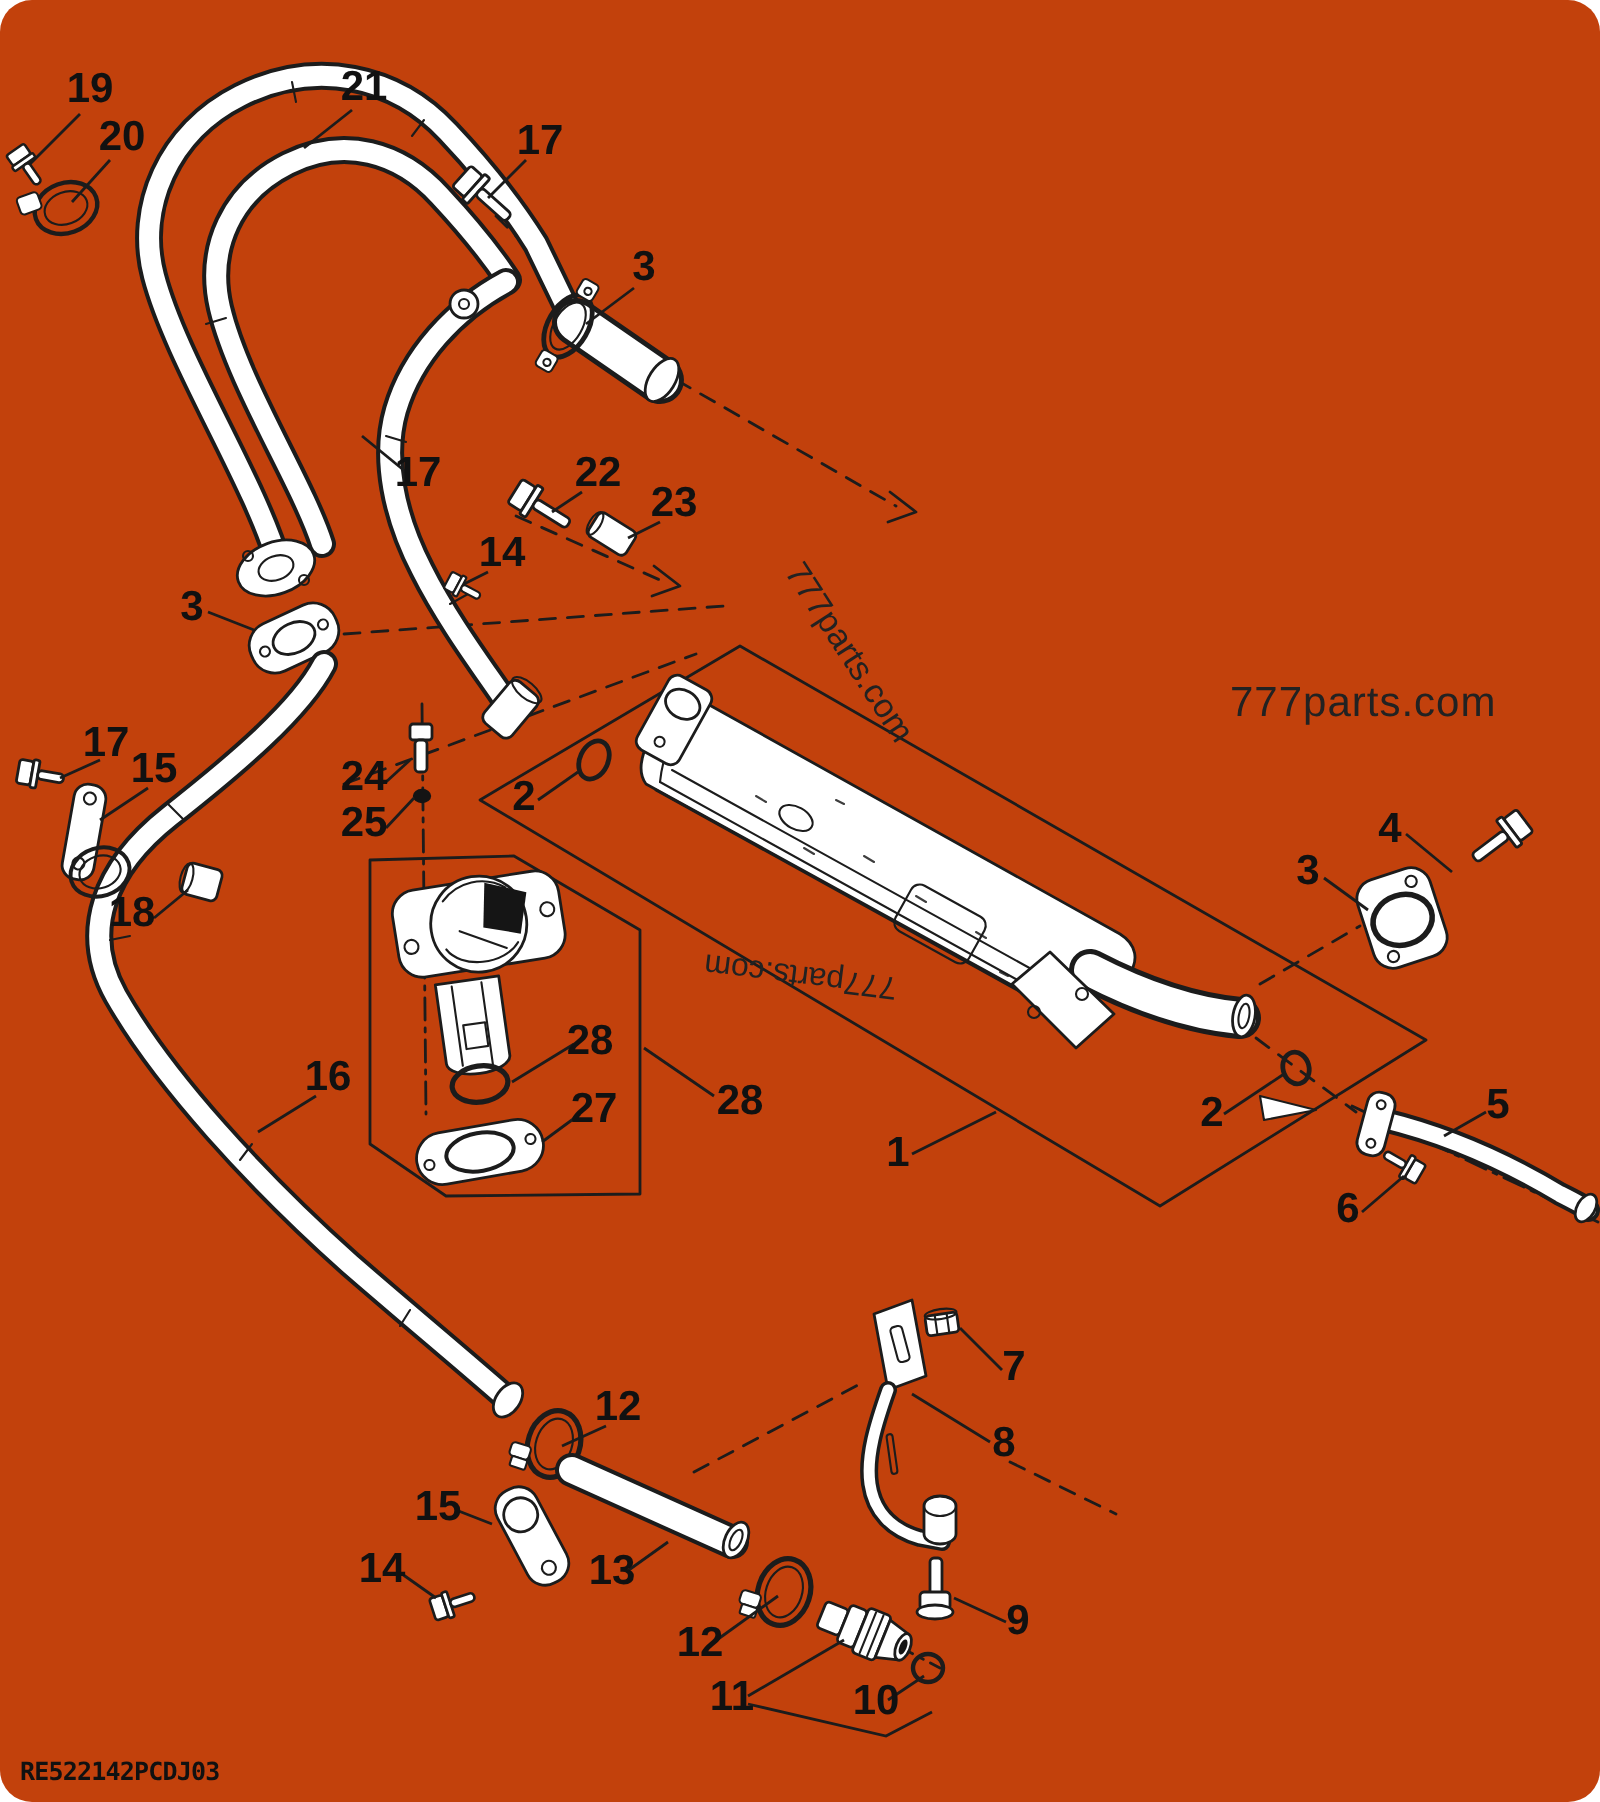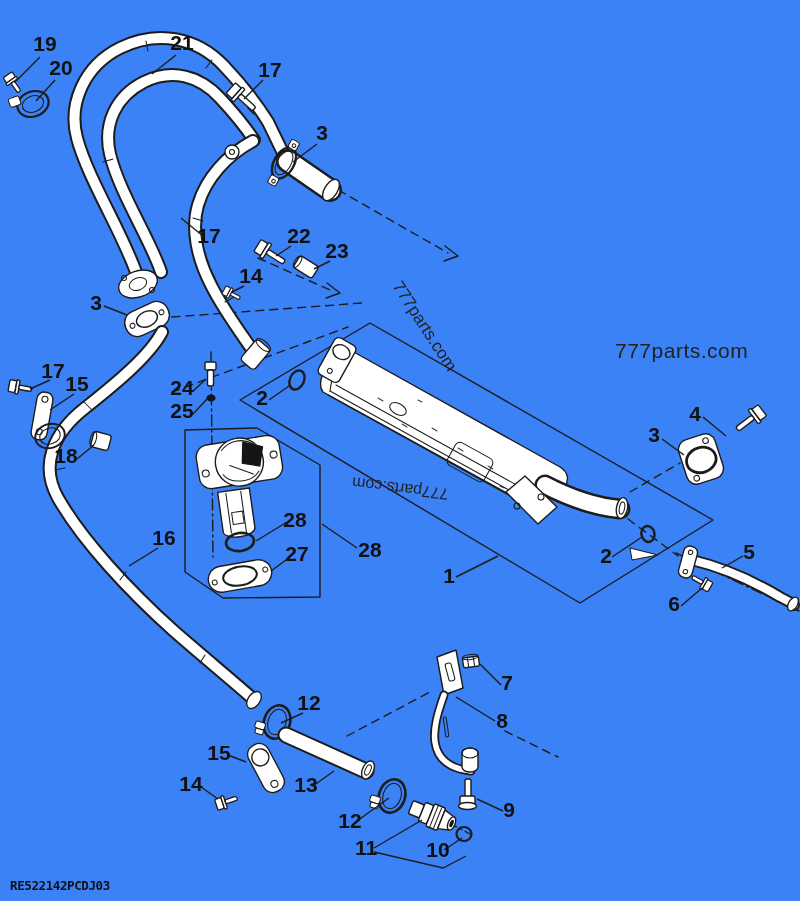--- a/index.html
+++ b/index.html
@@ -1,16 +1,16 @@
 <!DOCTYPE html>
 <html><head>
 <meta charset="utf-8">
 <style>
   html,body{margin:0;padding:0;background:#ffffff;}
-  .page{width:800px;height:901px;position:relative;background:#3b82f6;}
+  .page{width:800px;height:901px;position:relative;background:#c2410c;border-radius:16px;}
   svg{display:block;}
   text{font-family:"Liberation Sans",sans-serif;}
   .co{font-weight:700;font-size:21px;fill:#111;text-anchor:middle;}
   .wm-h{font-size:21px;fill:#222;letter-spacing:.5px;}
   .wm-d{font-size:17px;fill:#222;}
   .wm-i{font-size:16px;fill:#222;}
   .code{font-family:"DejaVu Sans Mono",monospace;font-weight:700;font-size:12.5px;fill:#111;letter-spacing:-0.4px;}
   .ln{fill:none;stroke:#1c1c1c;stroke-width:1.4;stroke-linecap:round;stroke-linejoin:round;}
   .fw{fill:#ffffff;stroke:#1c1c1c;stroke-width:1.4;stroke-linejoin:round;}
   .thin{stroke-width:1.05;}

